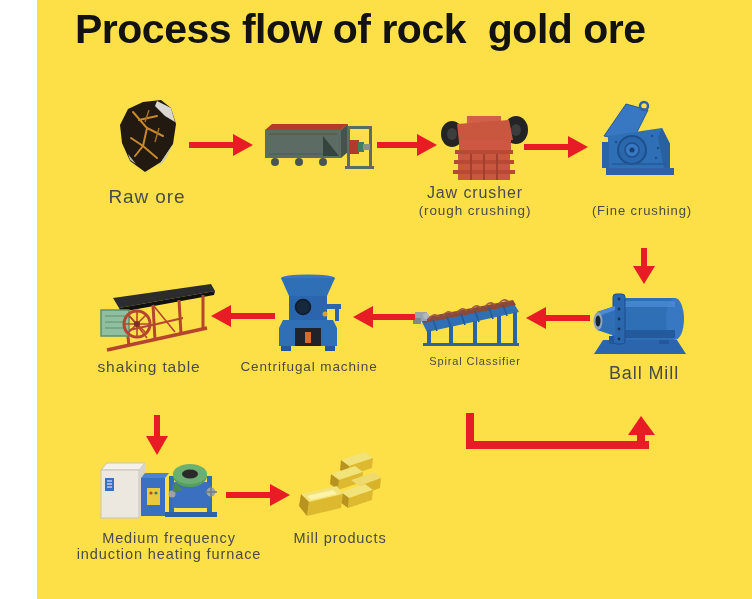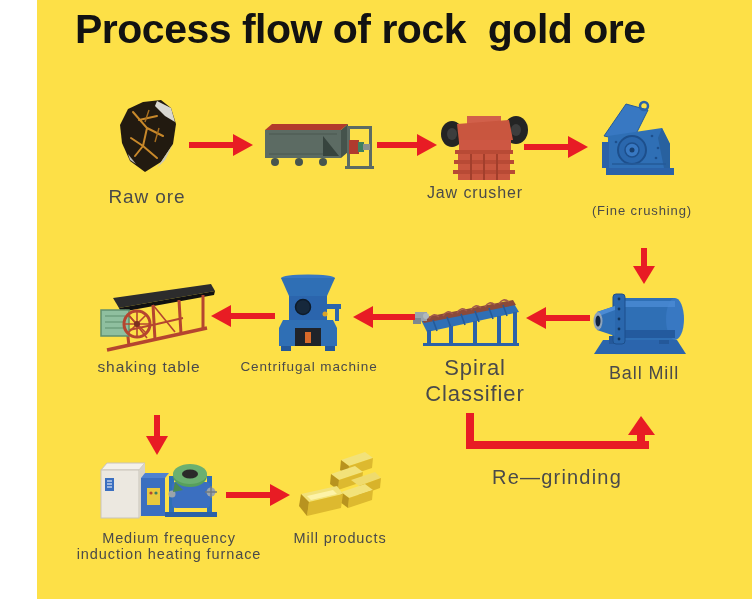--- a/index.html
+++ b/index.html
@@ -254,31 +254,31 @@
     <rect x="4" y="5" width="8" height="36" fill="#e81c24"></rect>
     <rect x="4" y="33" width="183" height="8" fill="#e81c24"></rect>
     <rect x="175" y="22" width="8" height="14" fill="#e81c24"></rect>
     <polygon points="166,27 193,27 179,8" fill="#e81c24"></polygon>
   </svg>
 
   <div class="label" style="left:60px;top:186px;width:100px;font-size:19px">Raw ore</div>
 
 
   <div class="label" style="left:380px;top:184px;width:116px;font-size:16px">Jaw crusher</div>
+  <div class="label" style="left:374px;top:203px;width:128px;font-size:13.5px">(rough crushing)</div>
 
   <div class="label" style="left:538px;top:203px;width:134px;font-size:13px">(Fine crushing)</div>
 
   <div class="label" style="left:553px;top:363px;width:108px;font-size:18px">Ball Mill</div>
 
-  <div class="label" style="left:366px;top:355px;width:144px;font-size:22px">Spiral Classifier</div>
+  <div class="label" style="left:366px;top:355px;width:144px;font-size:11px">Spiral Classifier</div>
 
   <div class="label" style="left:194px;top:359px;width:156px;font-size:13.5px">Centrifugal machine</div>
 
   <div class="label" style="left:50px;top:358px;width:124px;font-size:15.5px">shaking table</div>
 
   <div class="label" style="left:40px;top:530px;width:184px;font-size:14.5px">Medium frequency</div>
   <div class="label" style="left:28px;top:546px;width:208px;font-size:14.5px">induction heating furnace</div>
 
   <div class="label" style="left:242px;top:530px;width:122px;font-size:14.5px">Mill products</div>
 
-  <div class="label" style="left:430px;top:466px;width:180px;font-size:20px;letter-spacing:1.2px">Re—grinding</div>
 
 </div>
 
 </body></html>

